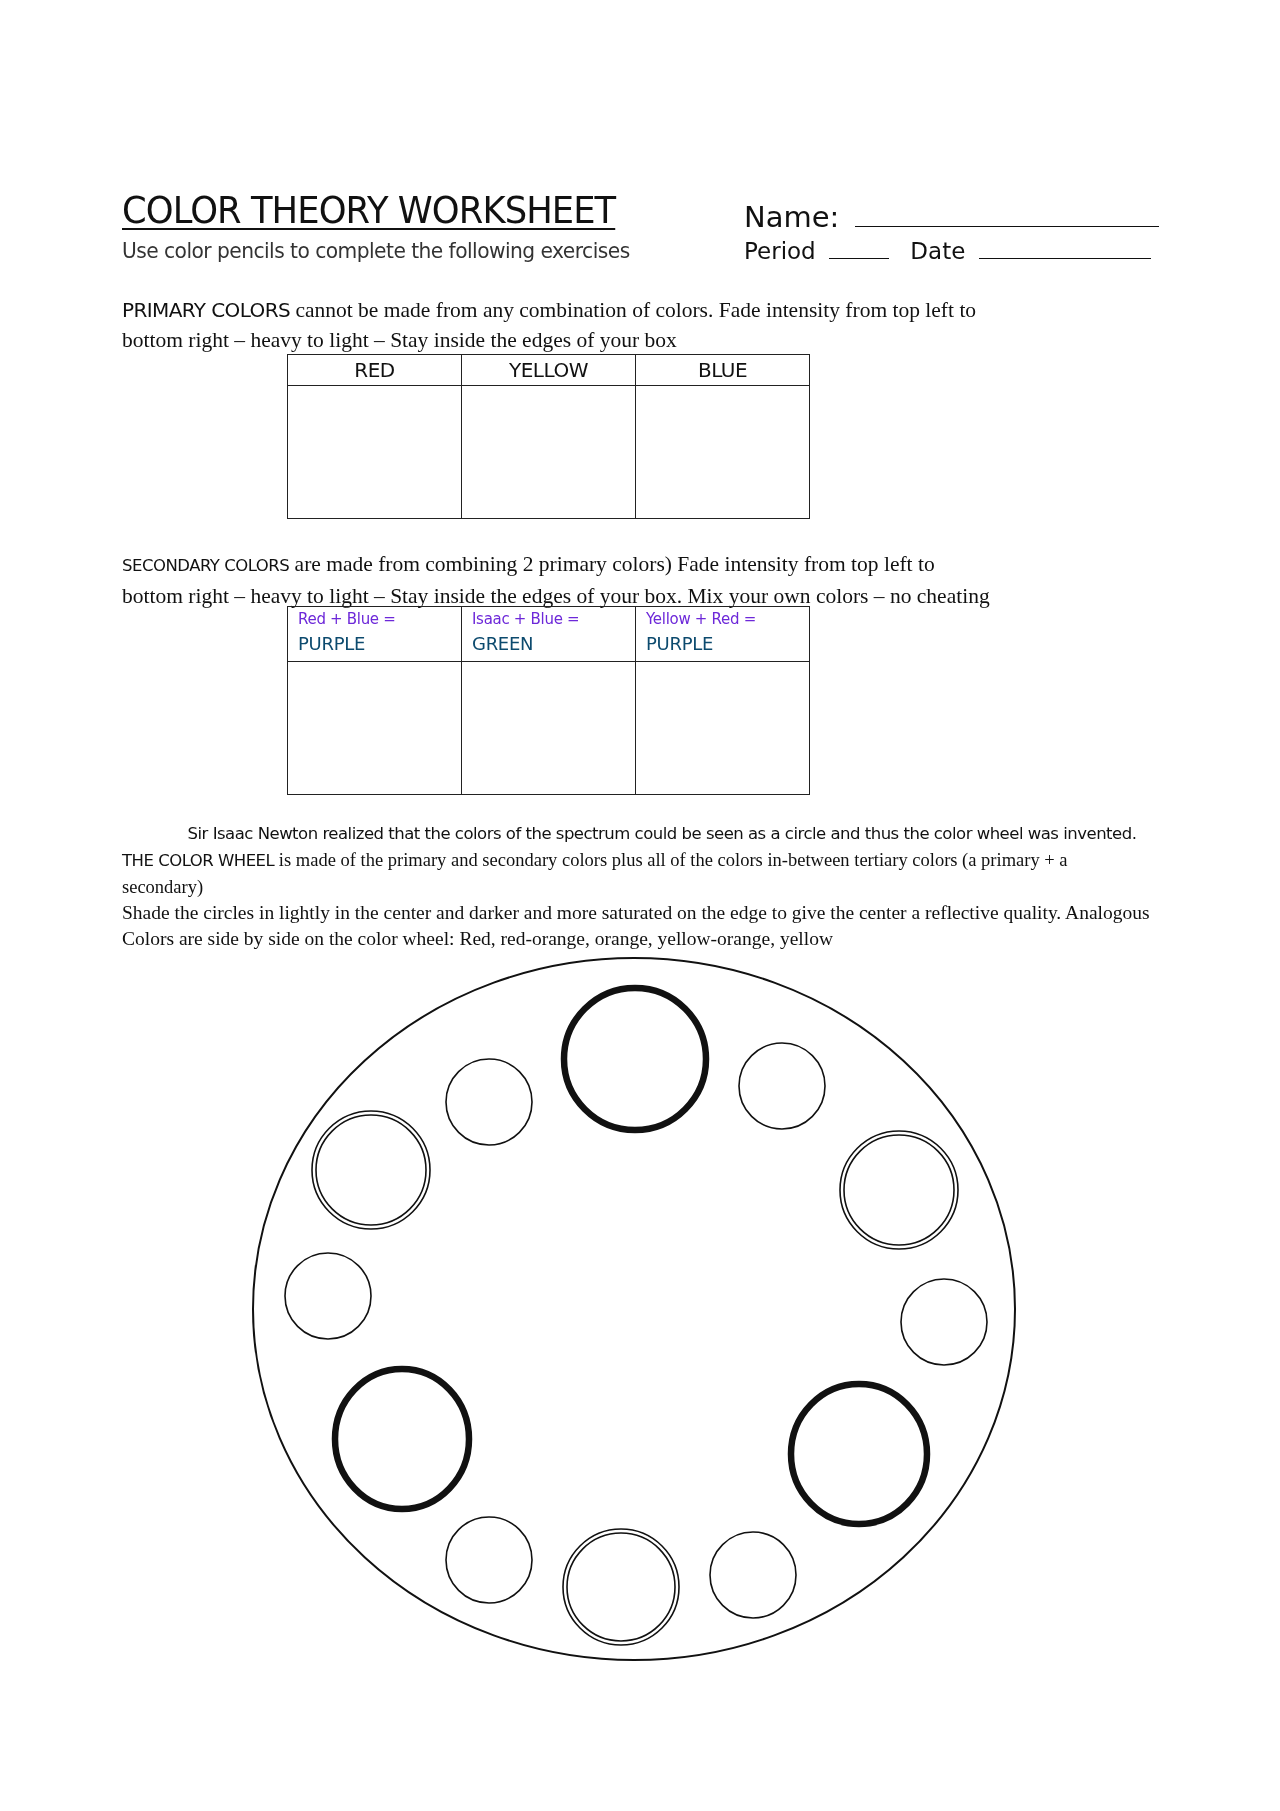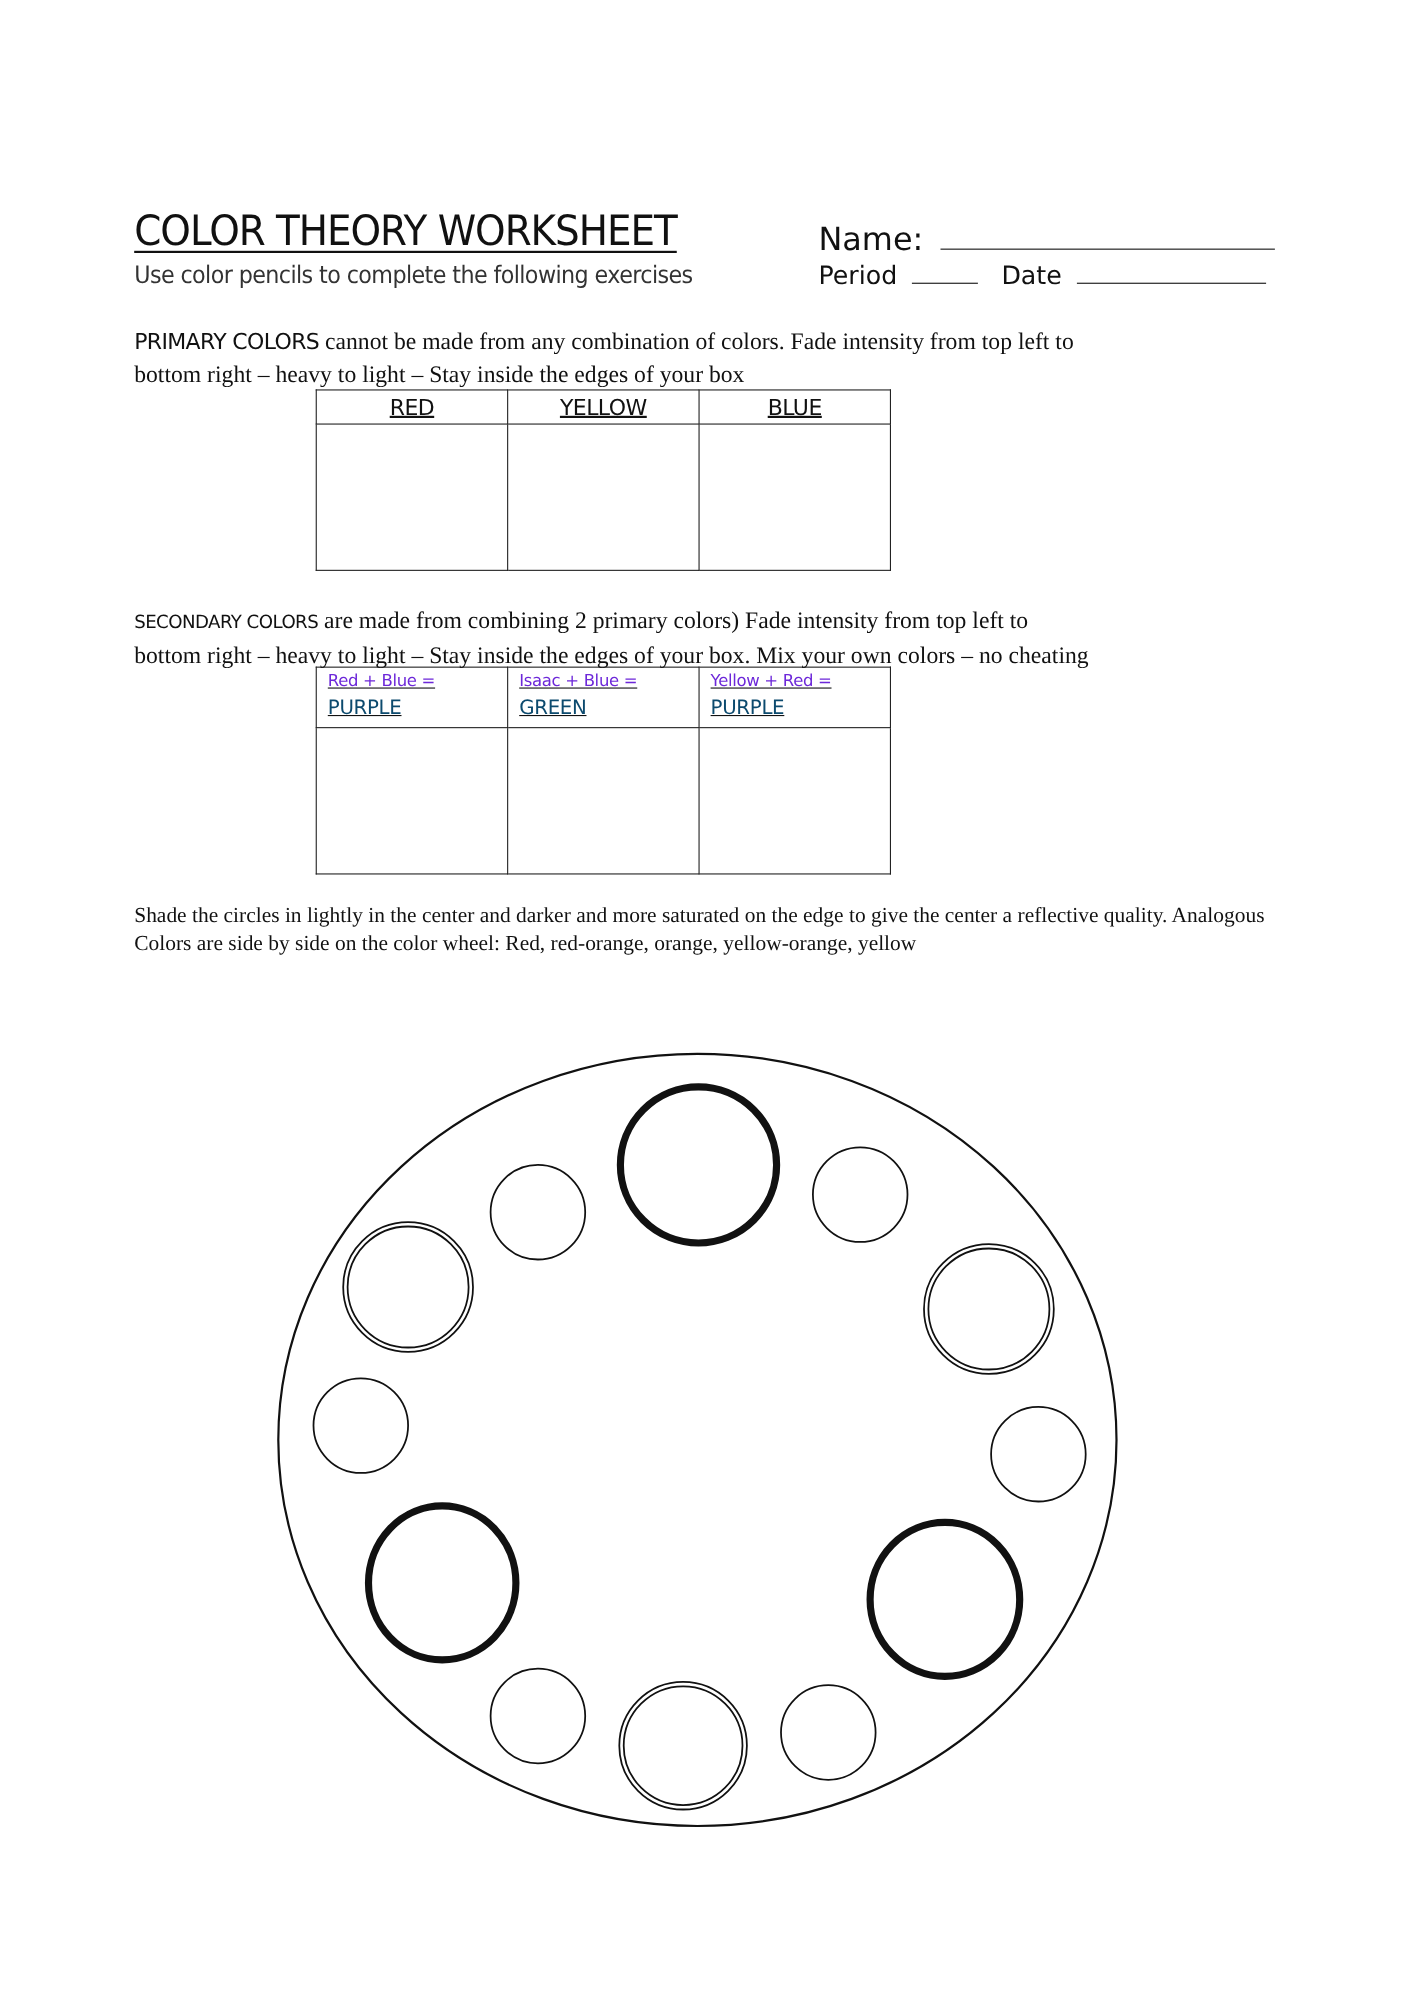--- a/index.html
+++ b/index.html
@@ -13,21 +13,21 @@
   #name-row { left:744px; top:200px; font-size:29px; white-space:nowrap; font-family:"DejaVu Sans", sans-serif; }
   #period-row { left:744px; top:238px; font-size:23px; white-space:nowrap; font-family:"DejaVu Sans", sans-serif; }
   .blank { display:inline-block; border-bottom:1.5px solid #111; vertical-align:baseline; height:18px; }
 
   .para { position:absolute; left:122px; width:1060px; font-size:21.5px; line-height:30px; }
   .para b { font-weight:normal; }
   .lead { font-family:"DejaVu Sans", sans-serif; font-weight:normal; font-size:20px; letter-spacing:-0.6px; }
   .lead-small { font-family:"DejaVu Sans", sans-serif; font-weight:normal; font-size:16.5px; letter-spacing:-0.5px;text-align:center; }
 
   table.grid { position:absolute; left:287px; width:523px; border-collapse:collapse; table-layout:fixed; }
-  table.grid td { border:1.5px solid #222; padding:0; vertical-align:top;text-decoration:underline; }
+  table.grid td { border:1.5px solid #222; padding:0; vertical-align:top; }
   .hdr1 td { height:30px; text-align:center; font-family:"DejaVu Sans", sans-serif; font-size:20px; letter-spacing:-0.5px; line-height:30px; }
   .hdr2 td { height:54px; text-align:left; padding-left:10px !important; font-family:"DejaVu Sans", sans-serif; }
   .mix-formula { display:block; font-size:15px; color:#6d28d9; margin-top:3px; letter-spacing:-0.3px; }
   .mix-result { display:block; font-size:18px; color:#0c4a6e; margin-top:5px; letter-spacing:-0.3px; }
 
   #color-wheel { position:absolute; left:0; top:0; }
 </style>
 </head>
 <body>
 
@@ -88,20 +88,24 @@
   </tr>
   <tr style="height:133px;">
     <td></td>
     <td></td>
     <td></td>
   </tr>
 </tbody>
   </table>
 
 <div class="para" style="top:820px; width:1080px;">
+  <div class="lead-small" style="white-space:nowrap; line-height:27px;">Sir Isaac Newton realized that the colors of the spectrum could be seen as a circle and thus the color wheel was invented.</div>
+  <div class="serif" style="font-size:18.5px; line-height:26px; width:1020px;">
+    <span class="lead-small">THE COLOR WHEEL</span><b> is made of the primary and secondary colors plus all of the colors in-between tertiary colors  (a primary + a secondary)</b>
+  </div>
   <div class="serif" style="font-size:19.5px; line-height:26px; width:1060px;">
     <span>Shade the circles in </span><b>lightly in the center and darker and more saturated on the edge</b><span> to give the center a reflective quality. </span><b>Analogous Colors</b><span> are side by side on the color wheel: Red, red-orange, orange, yellow-orange, yellow</span>
   </div>
 </div>
 
 <svg id="color-wheel" width="1280" height="1811">
   <ellipse id="outer-ellipse" fill="none" stroke="#111" stroke-width="2" cx="634" cy="1309" rx="381" ry="351"></ellipse>
   <g id="wheel-circles">
       <g>
         <ellipse cx="635" cy="1059" rx="71" ry="71" fill="none" stroke="#111" stroke-width="6.5"></ellipse>

